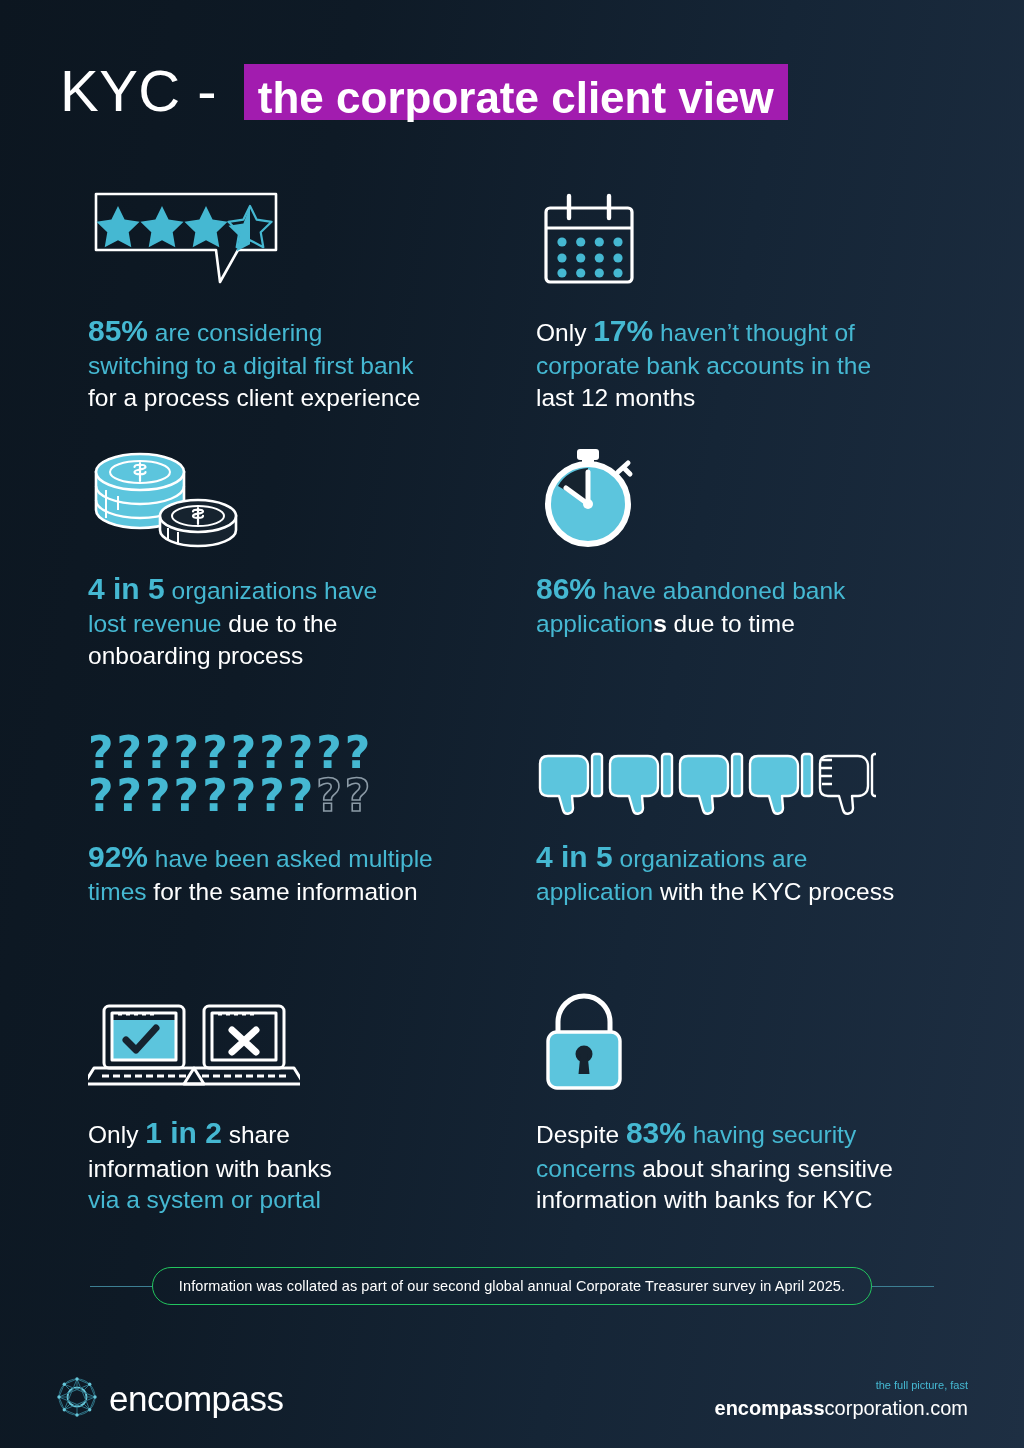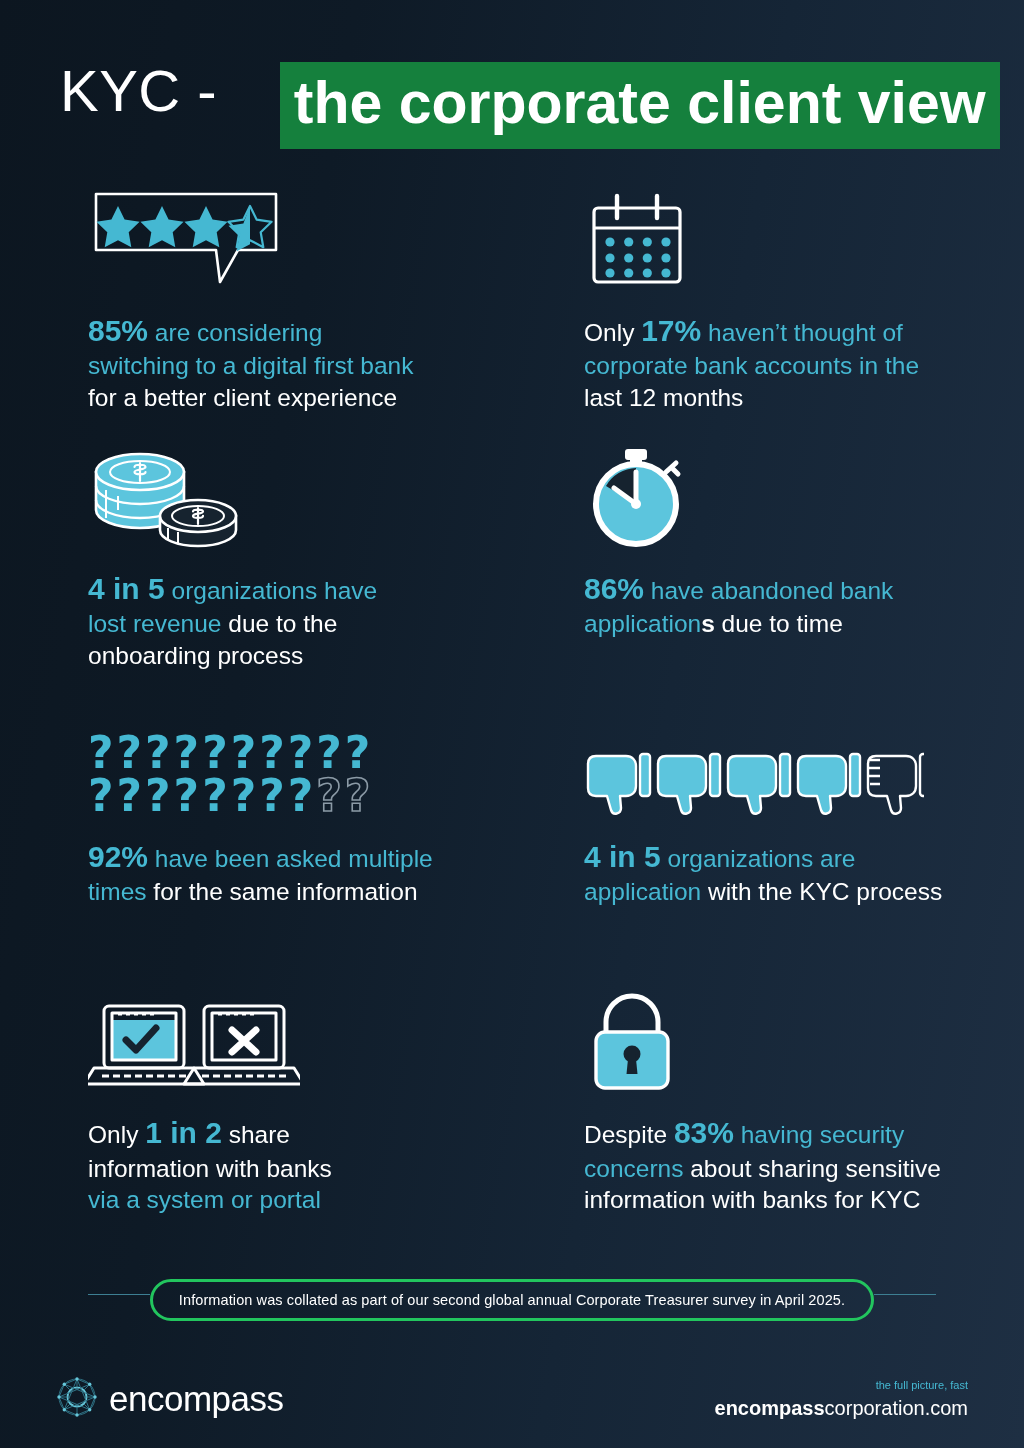--- a/index.html
+++ b/index.html
@@ -5,54 +5,54 @@
   * { margin:0; padding:0; box-sizing:border-box; }
   html,body { width:1024px; height:1448px; }
   body {
     font-family:"Liberation Sans", sans-serif;
     background:linear-gradient(100deg,#0c1620 0%,#0e1a26 28%,#152536 62%,#1e2f43 100%);
     color:#ffffff;
     position:relative;
     overflow:hidden;
   }
   
-  .title-wrap { position:absolute; left:60px; top:62px; display:flex; align-items:flex-start;gap:36px; }
+  .title-wrap { position:absolute; left:60px; top:62px; display:flex; align-items:flex-end; }
   .title-plain {
     font-size:58px; font-weight:300; color:#ffffff;
     letter-spacing:0.5px; line-height:1;
     padding-right:10px; white-space:pre;
   }
   .title-hl {
-    font-size:59px; font-weight:700; color:#ffffff;
-    background:#15803d; line-height:1;
-    padding:12px 14px 16px 14px; white-space:pre;
+    font-size:44px; font-weight:700; color:#ffffff;
+    background:#a21caf; line-height:1;
+    padding:12px 14px 0 14px; white-space:pre;
   }
   
   .grid { position:absolute; left:0; top:180px; width:1024px; }
-  .row { display:flex;gap:48px; }
+  .row { display:flex; }
   .cell { width:470px; }
   .cell.left  { padding-left:88px; }
   .cell.right { padding-left:66px; }
   .icon-box { height:110px; display:flex; align-items:flex-end; }
   .stat { margin-top:22px; font-size:24.5px; line-height:1.28; font-weight:400; color:#ffffff; }
   .stat .c { color:#45b8d2; }
   .stat .big { color:#45b8d2; font-weight:700; font-size:30px; }
   .stat .bigw { color:#ffffff; font-weight:700; }
   .r1 { height:258px; } .r2 { height:268px; } .r3 { height:268px; } .r4 { height:250px;align-items:center; }
 
   
   .footnote-row {
     position:absolute; left:0; top:1267px; width:1024px;
     display:flex; align-items:center; justify-content:center;
   }
   .fn-line { height:1px; background:#3d7f93; flex:0 0 62px; }
   .fn-pill {
-    border:3px solid #22c55e; border-radius:22px;
+    border:1px solid #22c55e; border-radius:22px;
     padding:10px 26px; font-size:14.5px; color:#ffffff;
-    font-weight:400; letter-spacing:0.1px; white-space:nowrap;margin-top:12px;
+    font-weight:400; letter-spacing:0.1px; white-space:nowrap;
   }
   
   .bottom { position:absolute; left:0; top:1368px; width:1024px; height:80px; }
   .logo { position:absolute; left:56px; top:8px; display:flex; align-items:center; }
   .logo-text { font-size:35px; font-weight:300; color:#ffffff; letter-spacing:-0.5px; margin-left:11px; }
   .tag { position:absolute; right:56px; top:10px; text-align:right; }
   .tag .l1 { font-size:11px; color:#45b8d2; font-weight:400; line-height:1.45; }
   .tag .l2 { font-size:20px; color:#ffffff; font-weight:400; line-height:1.45; }
   .tag .l2 b { font-weight:700; }
   
@@ -83,21 +83,21 @@
             <path d="M74 18 l6.6 13.6 15 2.2 -10.9 10.5 2.6 14.9 -13.3-7 -13.3 7 2.6-14.9 -10.9-10.5 15-2.2 Z"></path>
             <path d="M118 18 l6.6 13.6 15 2.2 -10.9 10.5 2.6 14.9 -13.3-7 -13.3 7 2.6-14.9 -10.9-10.5 15-2.2 Z"></path>
             <path d="M162 18 l0 38.2 -13.3 7 2.6-14.9 -10.9-10.5 15-2.2 Z"></path>
           </g>
           <path d="M162 18 l6.6 13.6 15 2.2 -10.9 10.5 2.6 14.9 -13.3-7 -13.3 7 2.6-14.9 -10.9-10.5 15-2.2 Z" fill="none" stroke="#45b8d2" stroke-width="2.2" stroke-linejoin="round"></path>
         </svg>
       </div>
       <div class="stat">
         <span class="big">85%</span><span class="c"> are considering</span><br>
         <span class="c">switching to a digital first bank</span><br>
-        <span>for a better client experience</span>
+        <span>for a process client experience</span>
       </div>
     </div>
 
     <div class="cell right">
       <div class="icon-box">
         <svg width="110" height="100" viewBox="0 0 110 100">
           <rect x="10" y="18" width="86" height="74" rx="4" fill="none" stroke="#ffffff" stroke-width="3.2"></rect>
           <line x1="10" y1="38" x2="96" y2="38" stroke="#ffffff" stroke-width="3.2"></line>
           <line x1="33" y1="6" x2="33" y2="28" stroke="#ffffff" stroke-width="4.4" stroke-linecap="round"></line>
           <line x1="73" y1="6" x2="73" y2="28" stroke="#ffffff" stroke-width="4.4" stroke-linecap="round"></line>

